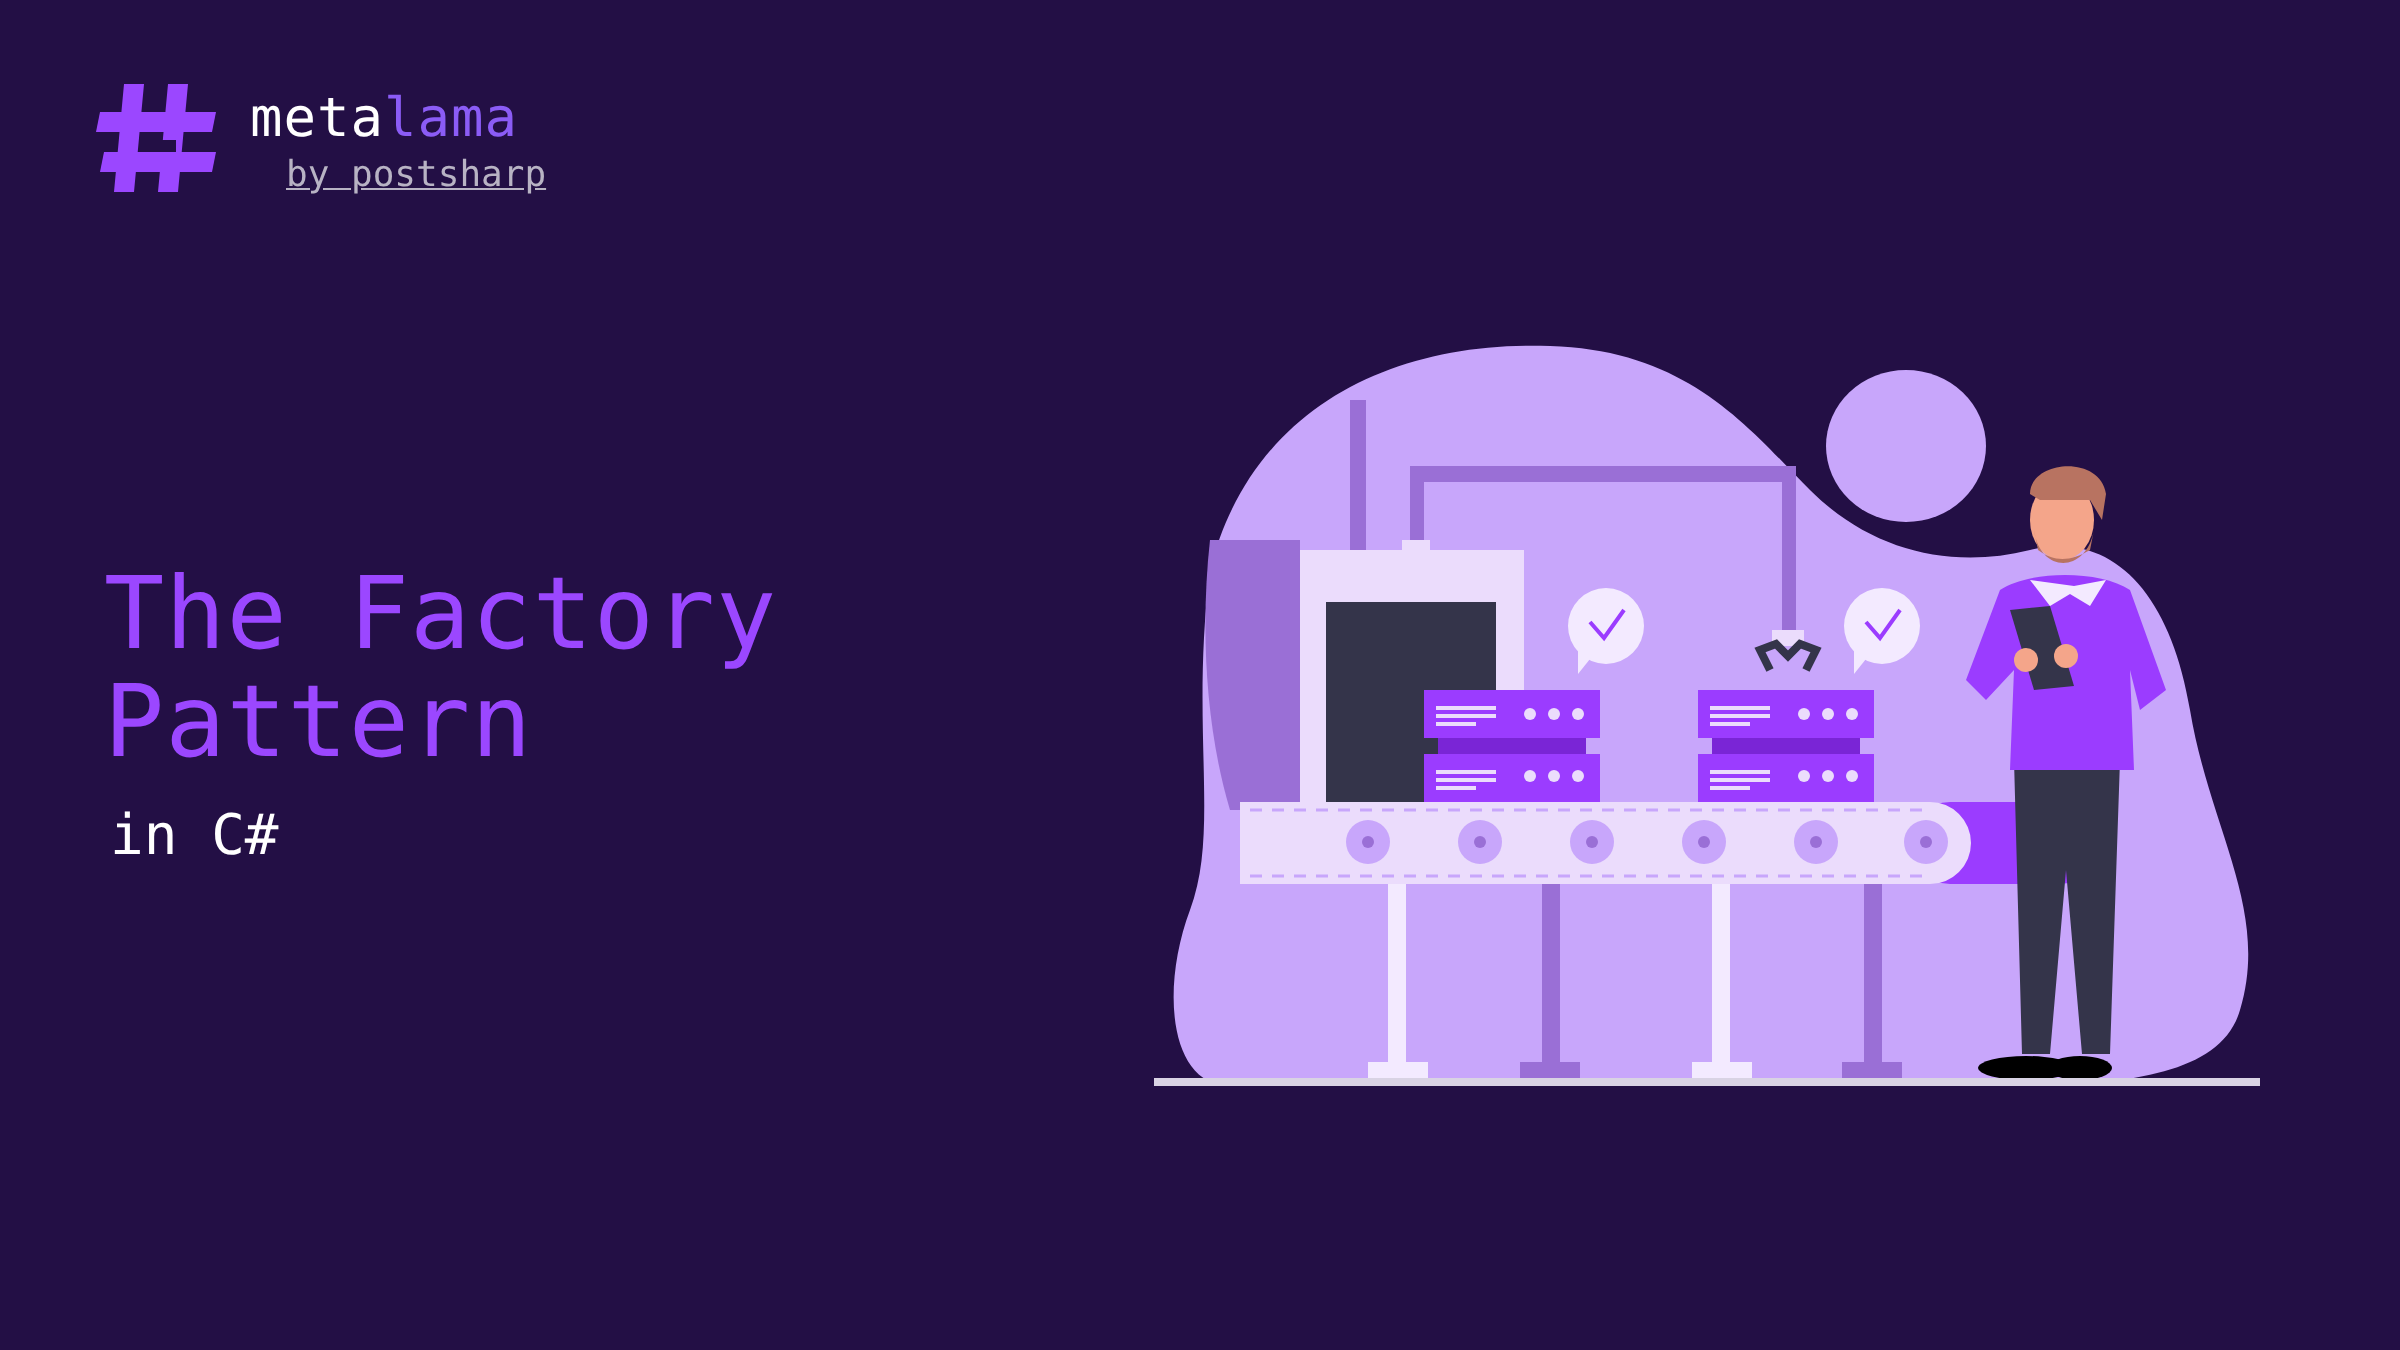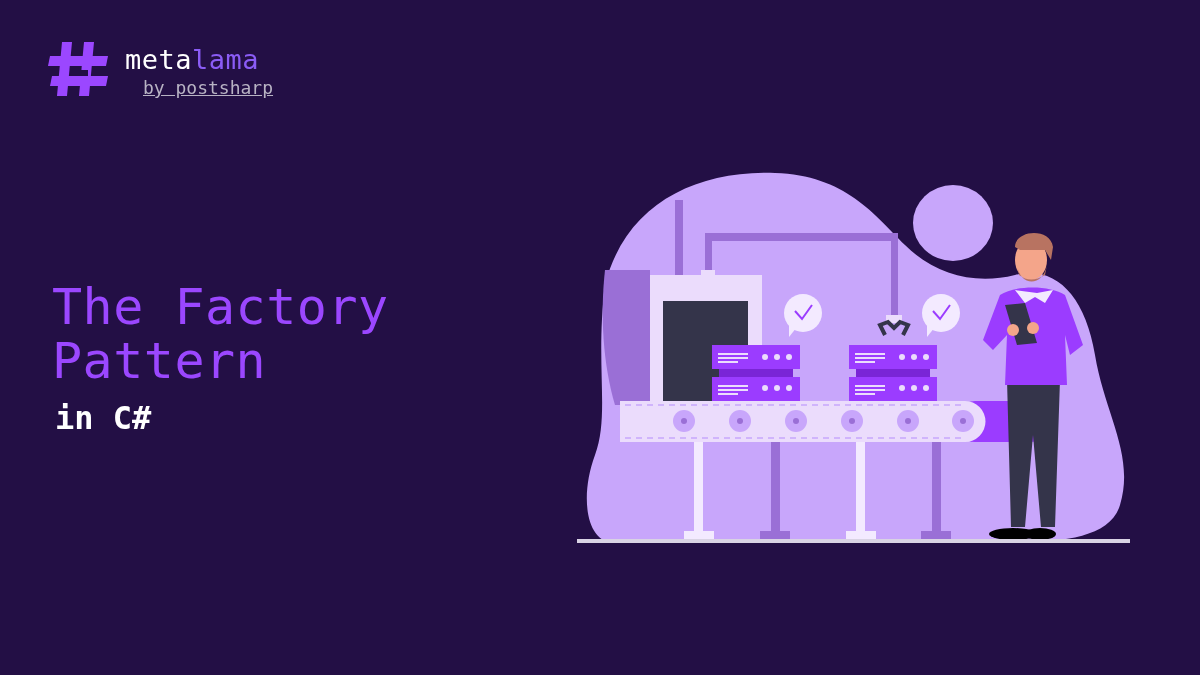--- a/index.html
+++ b/index.html
@@ -11,21 +11,21 @@
   }
   .logo { position: absolute; left: 48px; top: 40px; width: 230px; height: 62px; }
   .logo-icon { position: absolute; left: 0; top: 0; width: 62px; height: 58px; }
   .logo-word { position: absolute; left: 77px; top: 3px; font-size: 27px; letter-spacing: 0.5px; line-height: 34px; }
   .logo-word .w1 { color: #ffffff; }
   .logo-word .w2 { color: #8b5cf6; }
   .logo-sub { position: absolute; left: 95px; top: 37px; font-size: 18px; color: #b8b3c4; line-height: 22px; text-decoration: underline; }
 
   .title { position: absolute; left: 52px; top: 280px; color: #9b47ff; font-size: 50px; line-height: 54px; letter-spacing: 0.5px; }
   .title div { white-space: nowrap; }
-  .subtitle { position: absolute; left: 55px; top: 398px; color: #ffffff; font-size: 32px; line-height: 40px; font-weight: bold; }
+  .subtitle { position: absolute; left: 55px; top: 398px; color: #ffffff; font-size: 28px; line-height: 40px; }
 
   .illustration { position: absolute; left: 575px; top: 165px; width: 560px; height: 385px; }
 </style>
 </head>
 <body>
 
 <div class="logo">
   <svg class="logo-icon" viewBox="0 0 62 58">
     <g fill="#9b47ff">
       <polygon points="14,2 24,2 19,56 9,56"></polygon>

